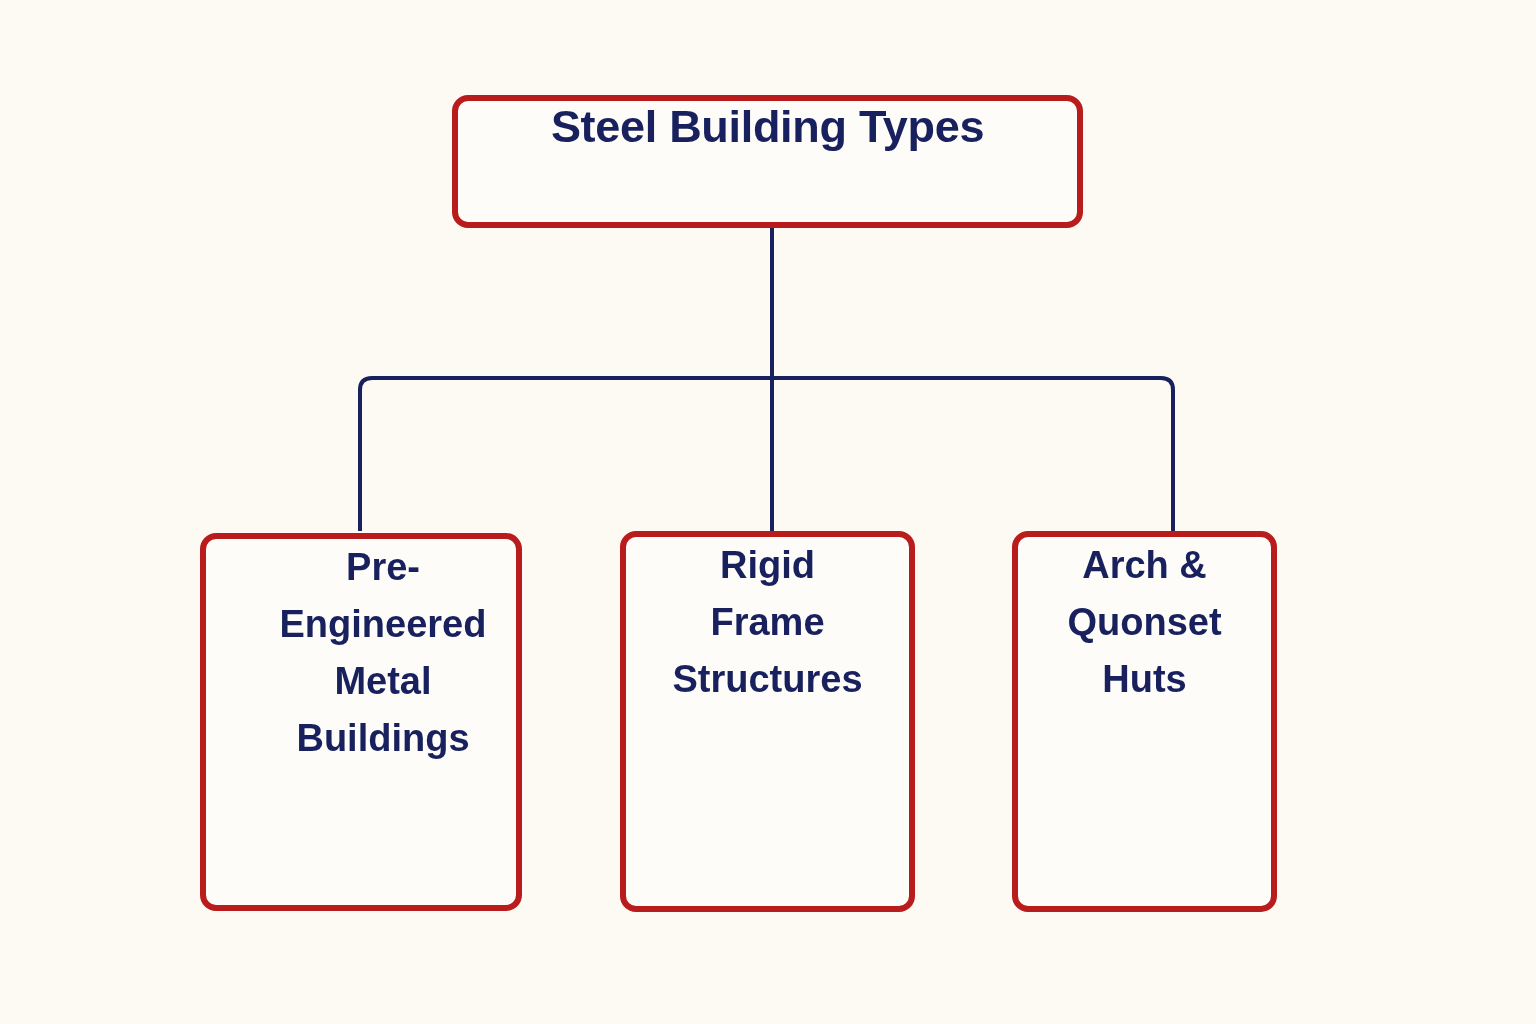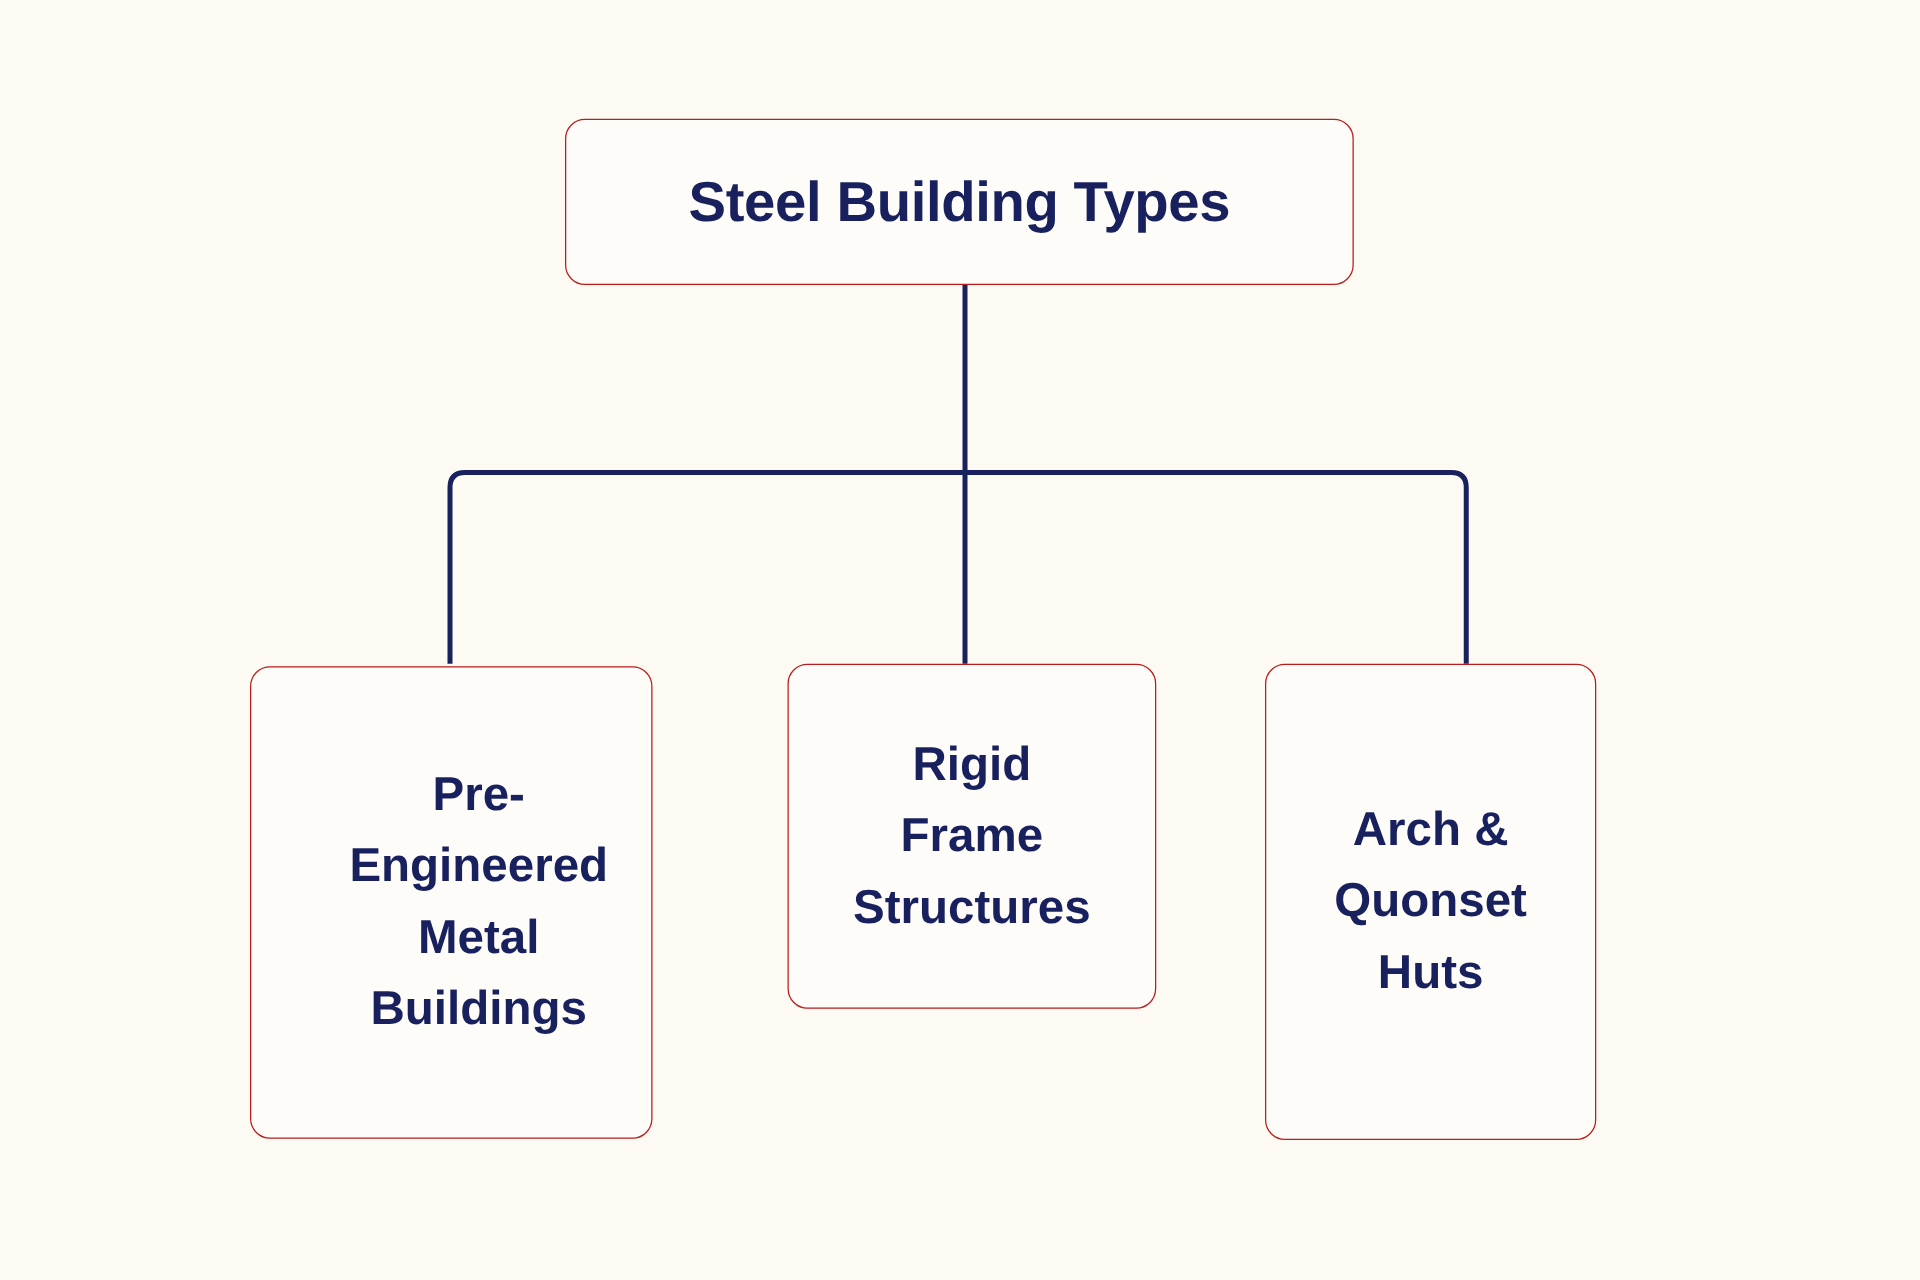--- a/index.html
+++ b/index.html
@@ -24,24 +24,23 @@
     position: absolute;
     left: 0;
     top: 0;
     width: 1536px;
     height: 1024px;
   }
   .node {
     position: absolute;
     box-sizing: border-box;
     background: #fdfcf8;
-    border: 1px solid #b91c1c;
+    border: 6px solid #b91c1c;
     border-radius: 16px;
     display: flex;
-    align-items: center;
     justify-content: center;
     text-align: center;
     color: #18215e;
     z-index: 2;
   }
   .node-label {
     display: block;
     font-weight: bold;
     color: #18215e;
     white-space: pre-line;
@@ -61,22 +60,21 @@
     left: 200px;
     top: 533px;
     width: 322px;
     height: 378px;
     padding-left: 44px;
   }
   #node-child-1 {
     left: 620px;
     top: 531px;
     width: 295px;
-    height: 276px;
-    margin-left: 10px;
+    height: 381px;
   }
   #node-child-2 {
     left: 1012px;
     top: 531px;
     width: 265px;
     height: 381px;
   }
   .child .node-label {
     font-size: 38px;
     line-height: 57px;

